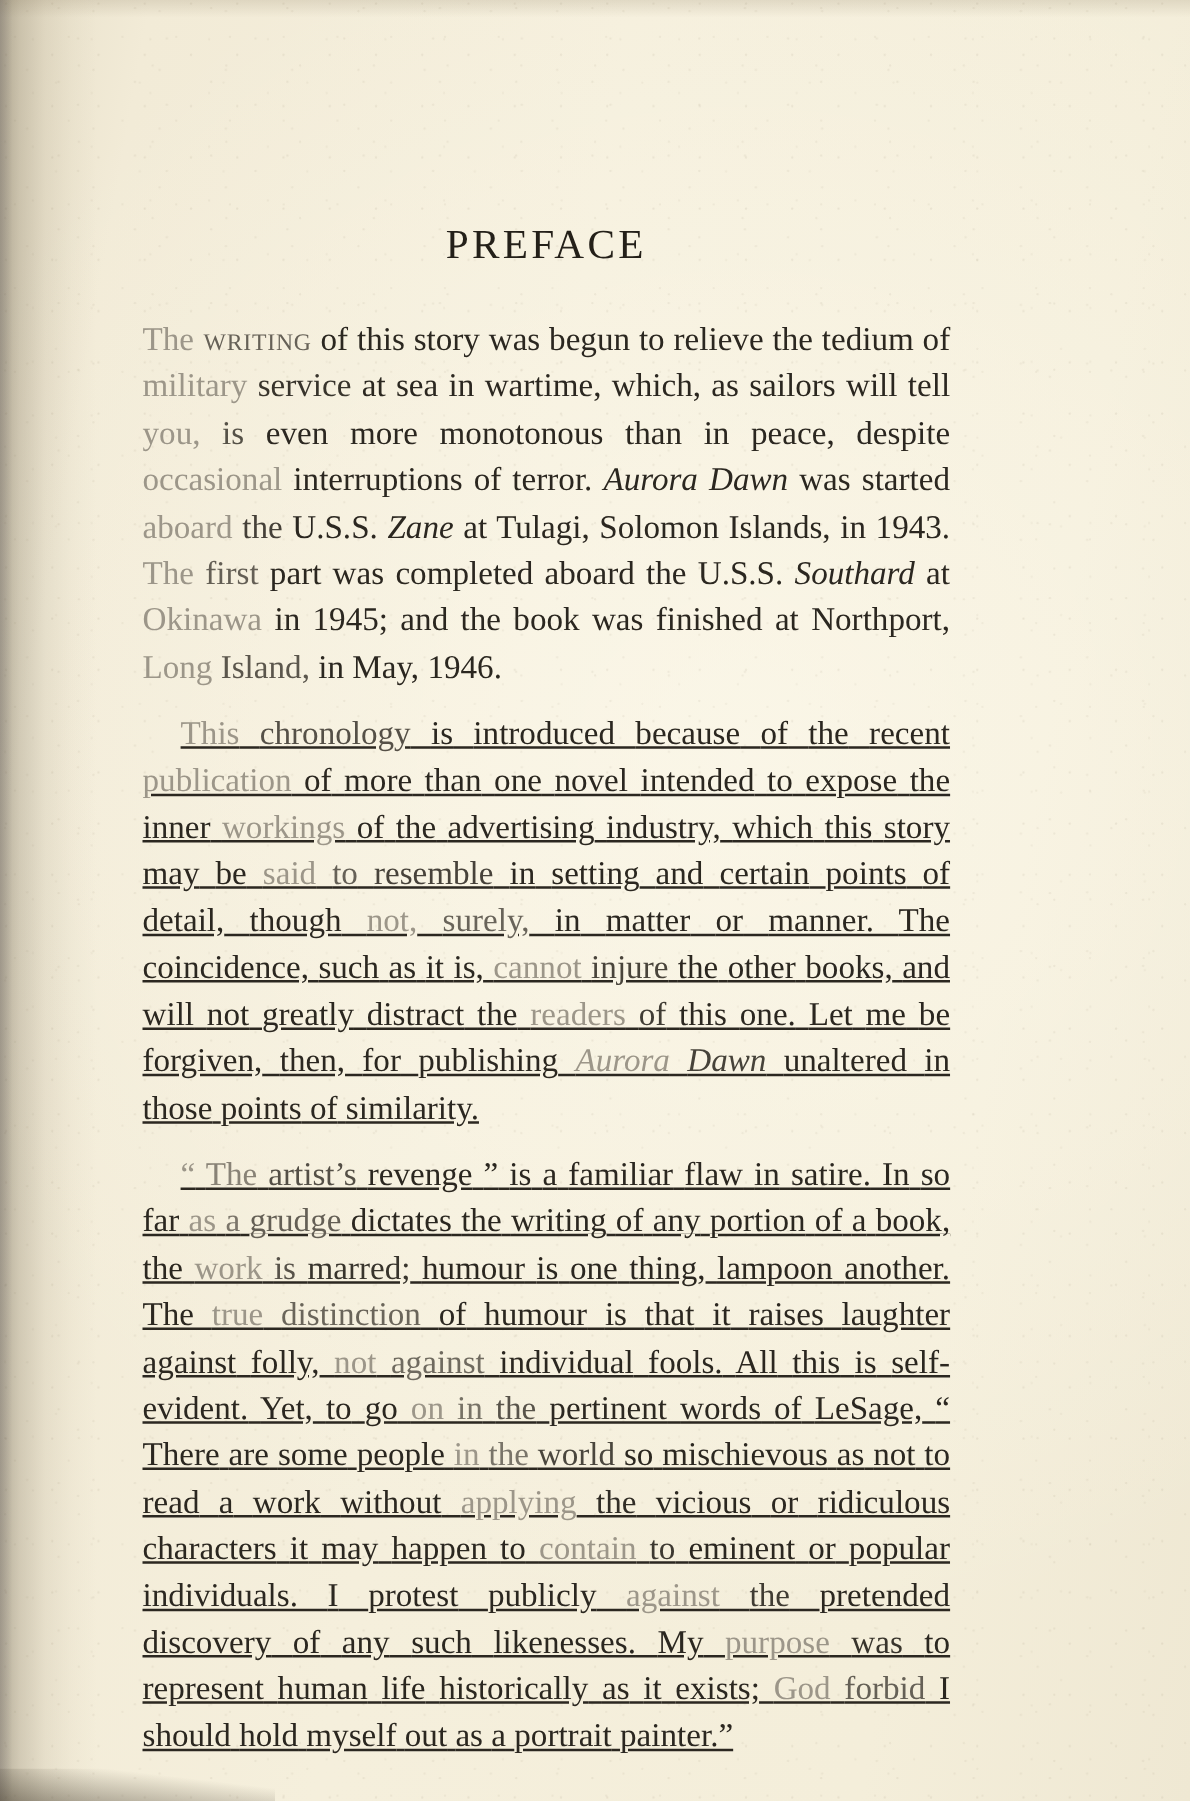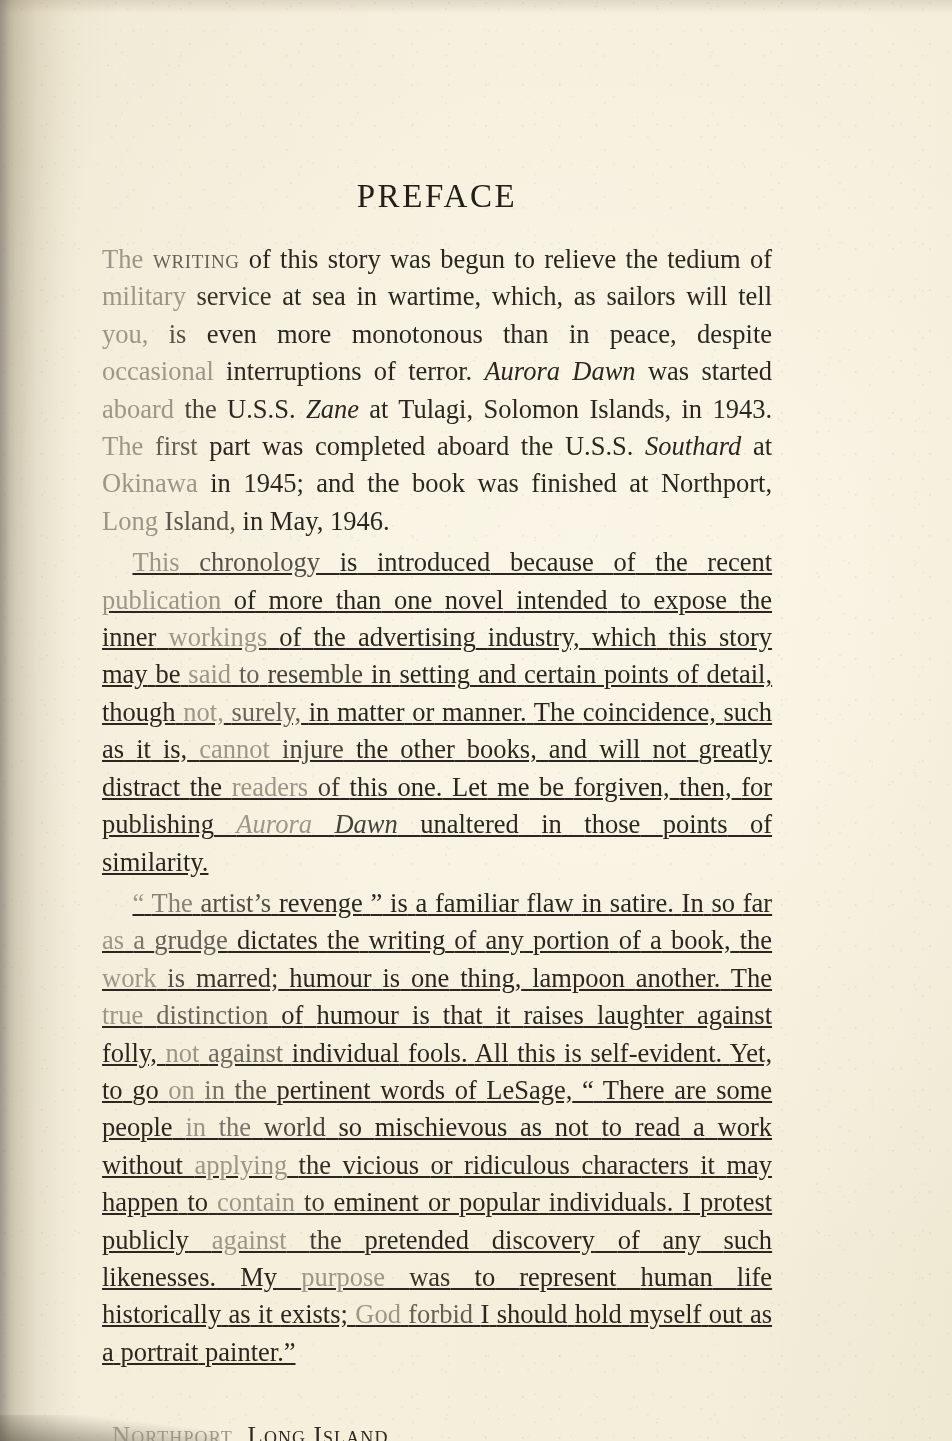--- a/index.html
+++ b/index.html
@@ -107,21 +107,21 @@
   .body-text {
     margin: 0;
     padding-top: 22px;
     font-size: 26.5px;
     line-height: 37.4px;
     text-align: justify;
     text-justify: inter-word;
     color: #2b2720;
   }
 
-  .para { margin: 4px; text-indent: 0; }
+  .para { margin: 16px; text-indent: 0; }
   .para + .para { text-indent: 1.15em; text-decoration: underline; }
 
   .sc {
     font-variant: small-caps;
     letter-spacing: 0.6px;
   }
   .dropcap-t {
     font-size: 1.0em;
   }
   .ital { font-style: italic; }

